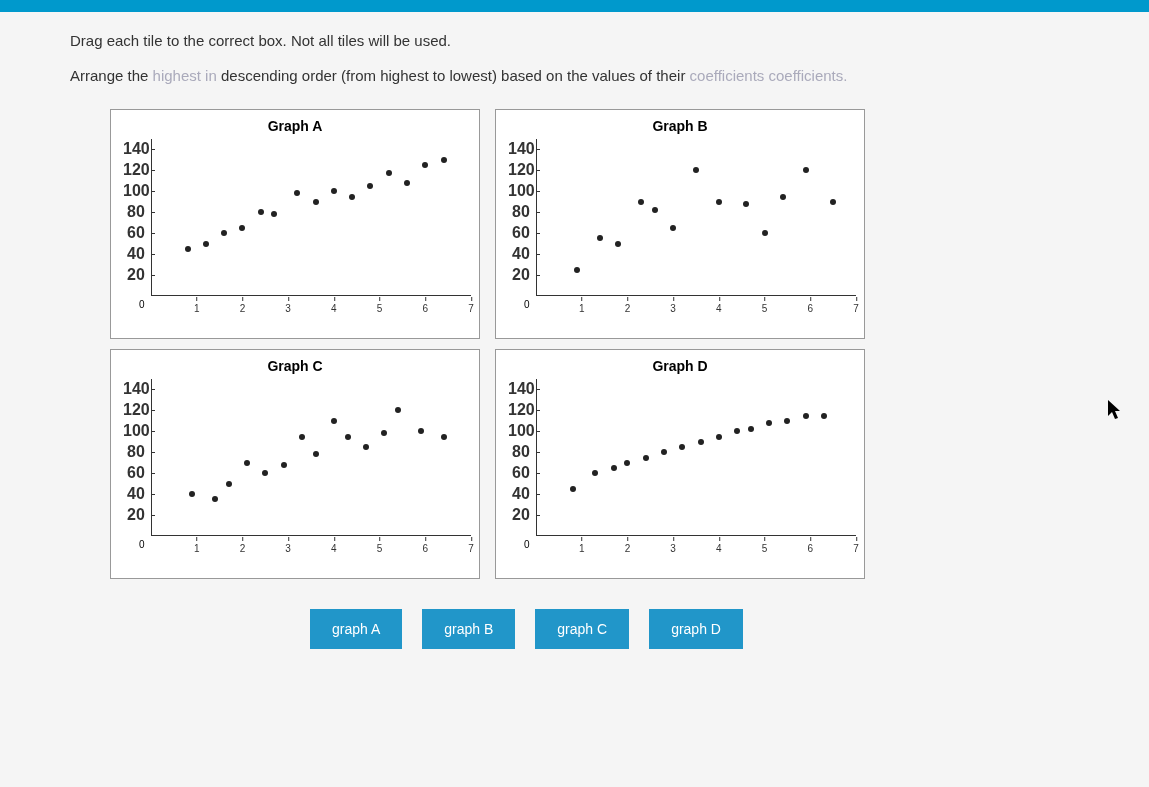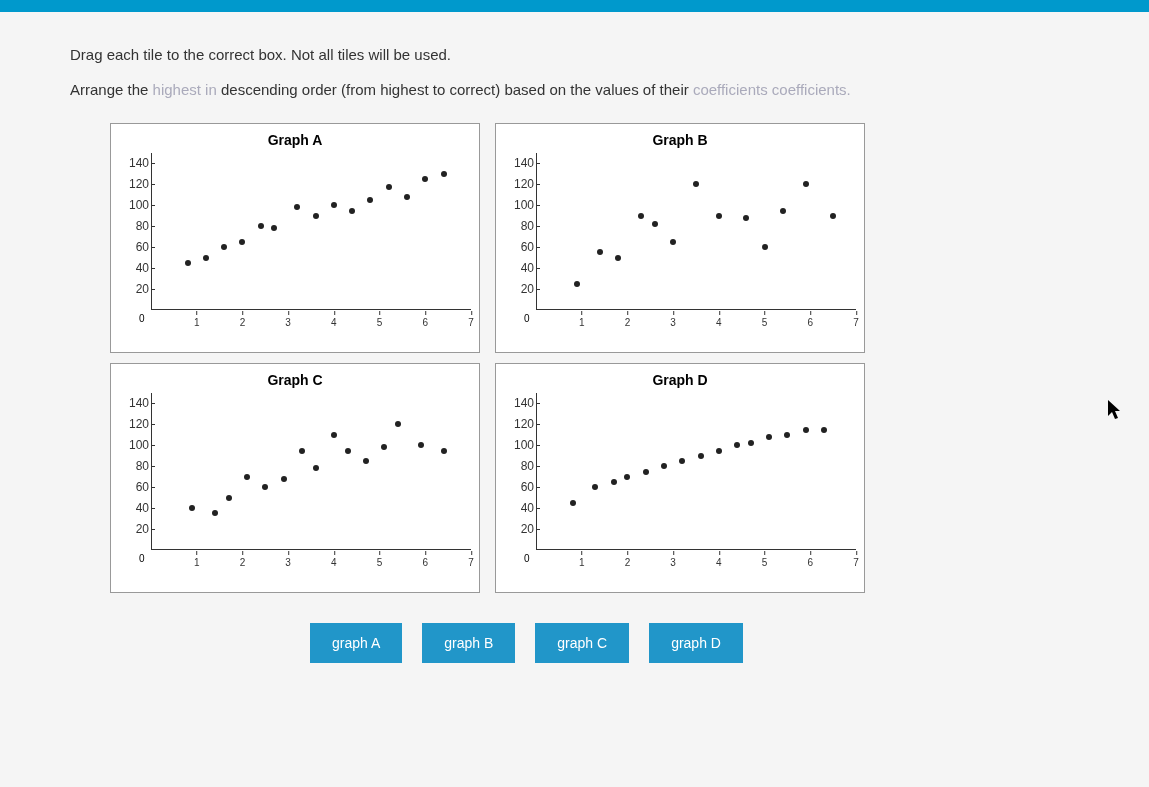--- a/index.html
+++ b/index.html
@@ -10,21 +10,21 @@
     height: 787px;
     position: relative;
     overflow: hidden;
   }
   .header-bar {
     background: #0099cc;
     height: 12px;
     width: 100%;
   }
   .content {
-    padding: 34px 70px;
+    padding: 20px 70px;
   }
   .instruction-1 {
     font-size: 15px;
     color: #333;
     margin-bottom: 18px;
   }
   .instruction-2 {
     font-size: 15px;
     color: #333;
     margin-bottom: 25px;
@@ -65,24 +65,25 @@
   .axis-x {
     position: absolute;
     left: 0; right: 0; bottom: 18px;
     height: 1px;
     background: #333;
   }
   .y-tick {
     position: absolute;
     left: -28px;
     width: 26px;
-    font-size: 12px;
-    text-align: right;
+    font-size: 16px;
+    text-align: center;
     color: #333;
     transform: translateY(-50%);
+    font-weight: bold;
   }
   .y-tick::after {
     content: "";
     position: absolute;
     right: -6px; top: 50%;
     width: 4px; height: 1px;
     background: #333;
   }
   .x-tick {
     position: absolute;
@@ -134,21 +135,21 @@
   }
 </style>
 </head>
 <body>
 
 <div class="header-bar"></div>
 
 <div class="content">
   <p class="instruction-1">Drag each tile to the correct box. Not all tiles will be used.</p>
   <p class="instruction-2">
-    <span>Arrange the </span><span class="faded">highest in</span><span> descending order (from highest to correct) based on the values of their </span><span class="faded">coefficients coefficients.</span>
+    <span>Arrange the </span><span class="faded">highest in</span><span> descending order (from highest to lowest) based on the values of their </span><span class="faded">coefficients coefficients.</span>
   </p>
 
   <div class="graphs-container">
     <div class="graph-box">
       <div class="graph-title">Graph A</div>
       <div class="plot-area">
           <div class="axis-y"></div>
           <div class="axis-x"></div>
           <div class="origin-label">0</div>
           <div class="y-tick" style="top: 136.067px;">20</div>

